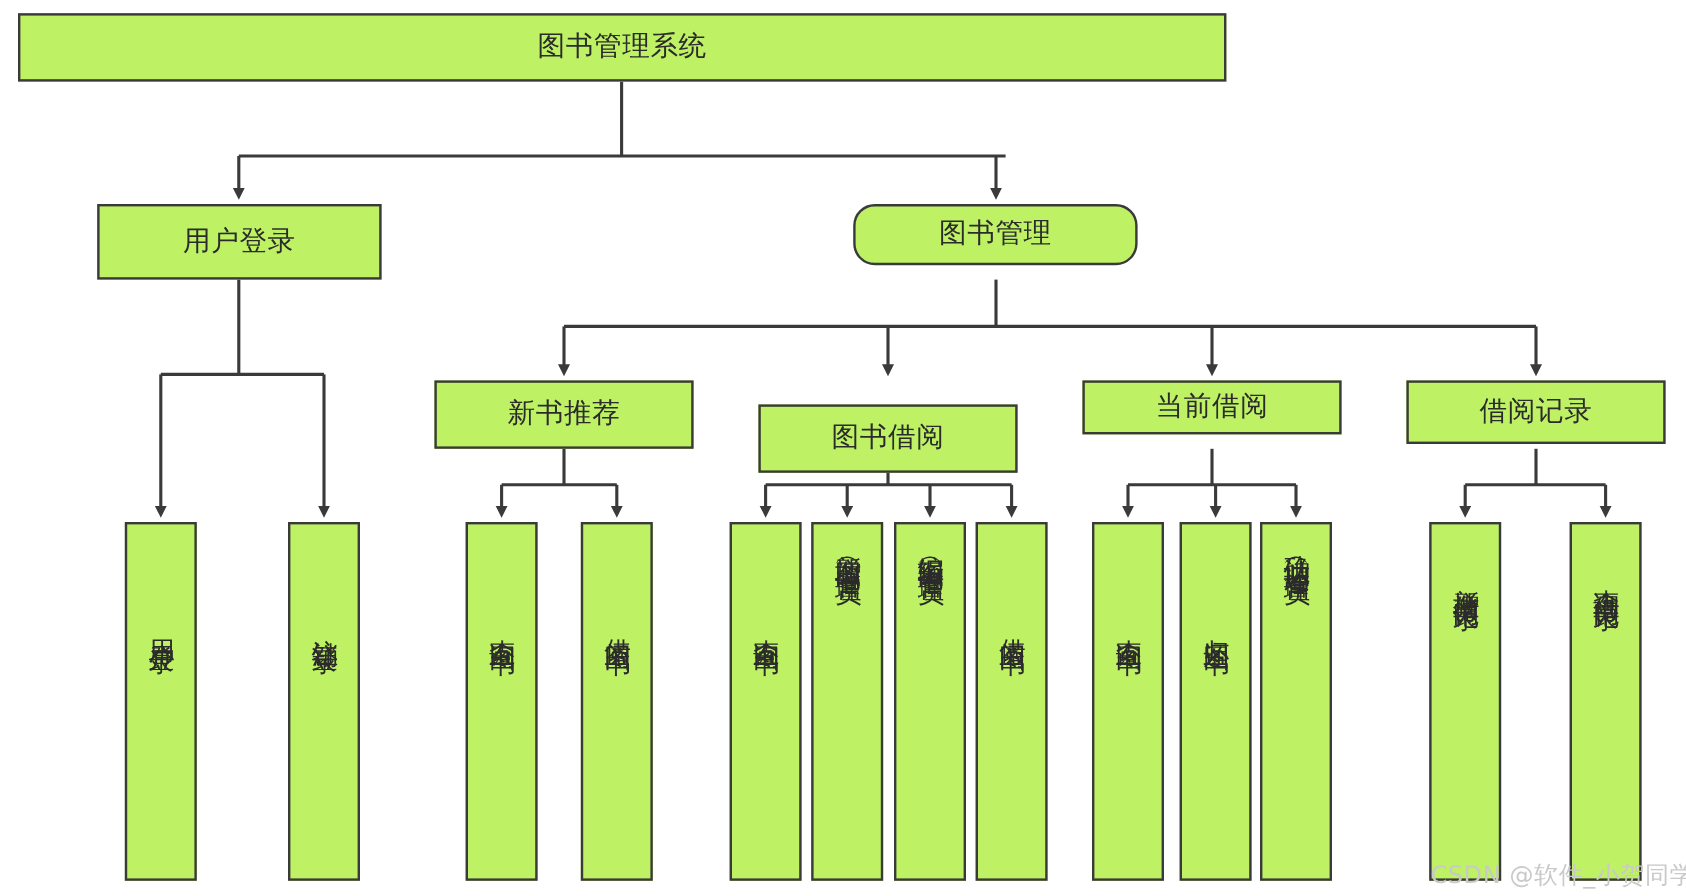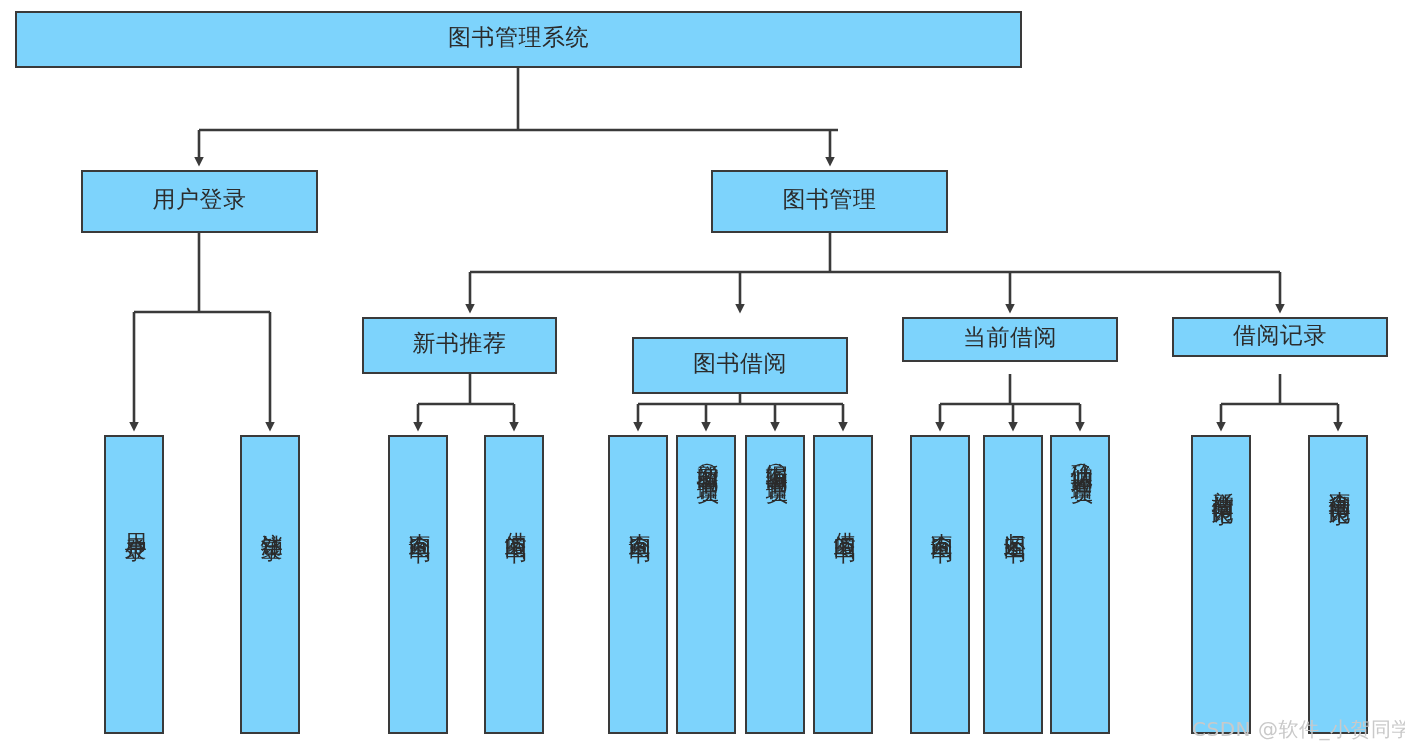--- a/index.html
+++ b/index.html
@@ -22,26 +22,25 @@
     left: 0;
     top: 0;
     width: 1405px;
     height: 747px;
     pointer-events: none;
   }
   .node {
     position: absolute;
     box-sizing: border-box;
     border: 2.5px solid #3a3a3a;
-    background: #7dd3fc;
+    background: #bef264;
     display: flex;
     align-items: center;
     justify-content: center;
     color: #2b2b2b;
-    font-family: Liberation Mono, monospace;
   }
   .node.horizontal {
     font-size: 23px;
     letter-spacing: 0.5px;
     line-height: 1.15;
   }
   .node.vertical {
     align-items: flex-start;
     justify-content: center;
     padding-top: 10px;
@@ -121,34 +120,34 @@
     </g>
   </svg>
 
   <div class="node horizontal" style="left:15px; top:11px; width:1007px; height:57px;">
     <span>图书管理系统</span>
   </div>
 
   <div class="node horizontal" style="left:81px; top:170px; width:237px; height:63px;">
     <span>用户登录</span>
   </div>
-  <div class="node horizontal" style="left:711px; top:170px; width:237px; height:63px;">
+  <div class="node horizontal" style="left:711px; top:170px; width:237px; height:51px;border-radius:18px;">
     <span>图书管理</span>
   </div>
 
-  <div class="node horizontal" style="left:362px; top:317px; width:195px; height:57px;">
+  <div class="node horizontal" style="left:362px; top:317px; width:216px; height:57px;">
     <span>新书推荐</span>
   </div>
   <div class="node horizontal" style="left:632px; top:317px; width:216px; height:57px;margin-top:20px;">
     <span>图书借阅</span>
   </div>
   <div class="node horizontal" style="left:902px; top:317px; width:216px; height:45px;">
     <span>当前借阅</span>
   </div>
-  <div class="node horizontal" style="left:1172px; top:317px; width:216px; height:40px;">
+  <div class="node horizontal" style="left:1172px; top:317px; width:216px; height:53px;">
     <span>借阅记录</span>
   </div>
 
   <div class="node vertical mid" style="left:104px; top:435px; width:60px; height:299px; padding-top:78px;">
     <span class="vtext">用户登录</span>
   </div>
   <div class="node vertical mid" style="left:240px; top:435px; width:60px; height:299px; padding-top:78px;">
     <span class="vtext">注销登录</span>
   </div>
 

